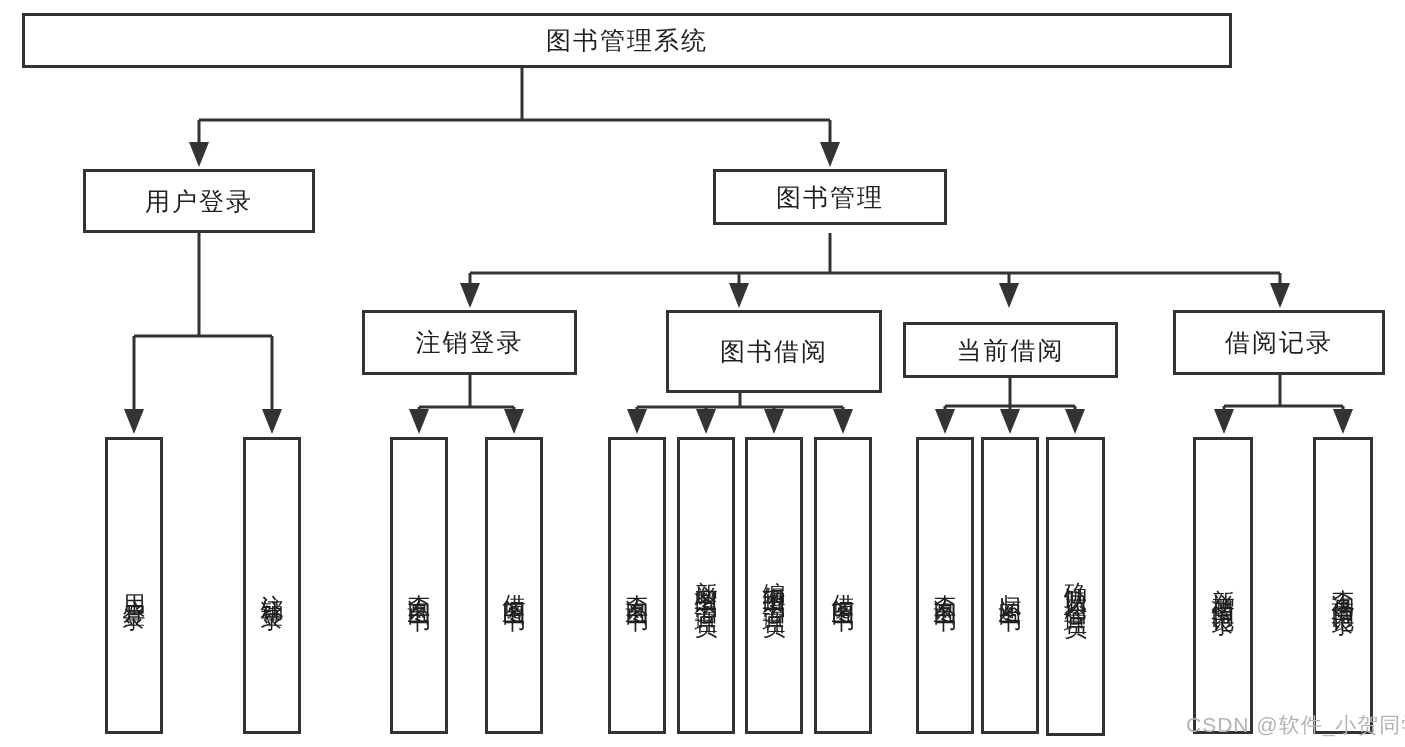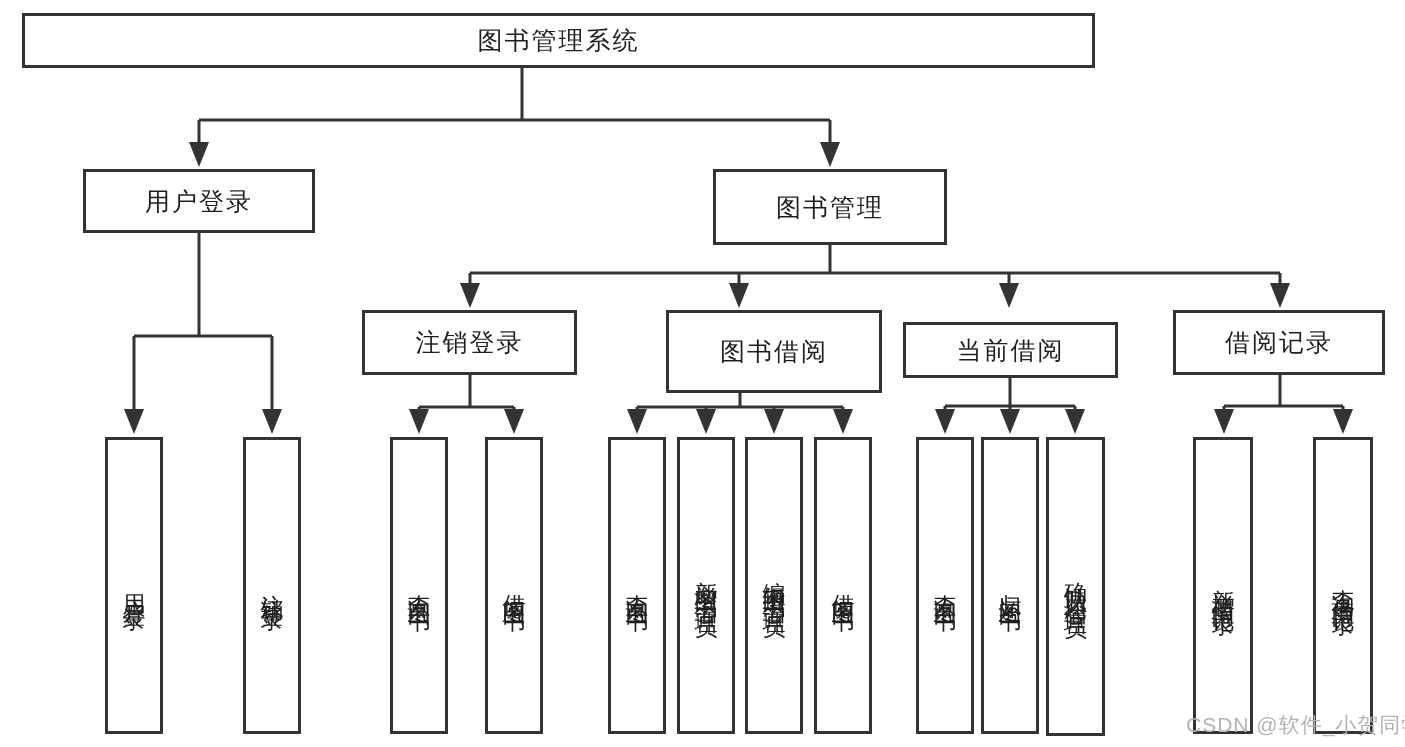--- a/index.html
+++ b/index.html
@@ -124,28 +124,28 @@
     <g>
       <path class="l" d="M1280,375 V406"></path>
       <path class="l" d="M1224,406 H1343"></path>
       <path class="l" d="M1224,406 V413"></path>
       <path class="l" d="M1343,406 V413"></path>
       <path class="a" d="M1214,409 L1234,409 L1224,434 Z"></path>
       <path class="a" d="M1333,409 L1353,409 L1343,434 Z"></path>
     </g>
   </svg>
 
-  <div class="box" style="left:22px;top:13px;width:1073px;height:55px">
+  <div class="box" style="left:22px;top:13px;width:1210px;height:55px">
     <span class="hlabel">图书管理系统</span>
   </div>
 
   <div class="box" style="left:83px;top:169px;width:232px;height:64px">
     <span class="hlabel">用户登录</span>
   </div>
-  <div class="box" style="left:713px;top:169px;width:234px;height:76px">
+  <div class="box" style="left:713px;top:169px;width:234px;height:56px">
     <span class="hlabel">图书管理</span>
   </div>
 
   <div class="box" style="left:362px;top:310px;width:215px;height:65px">
     <span class="hlabel">注销登录</span>
   </div>
   <div class="box" style="left:666px;top:310px;width:216px;height:83px">
     <span class="hlabel">图书借阅</span>
   </div>
   <div class="box" style="left:903px;top:322px;width:215px;height:56px">

